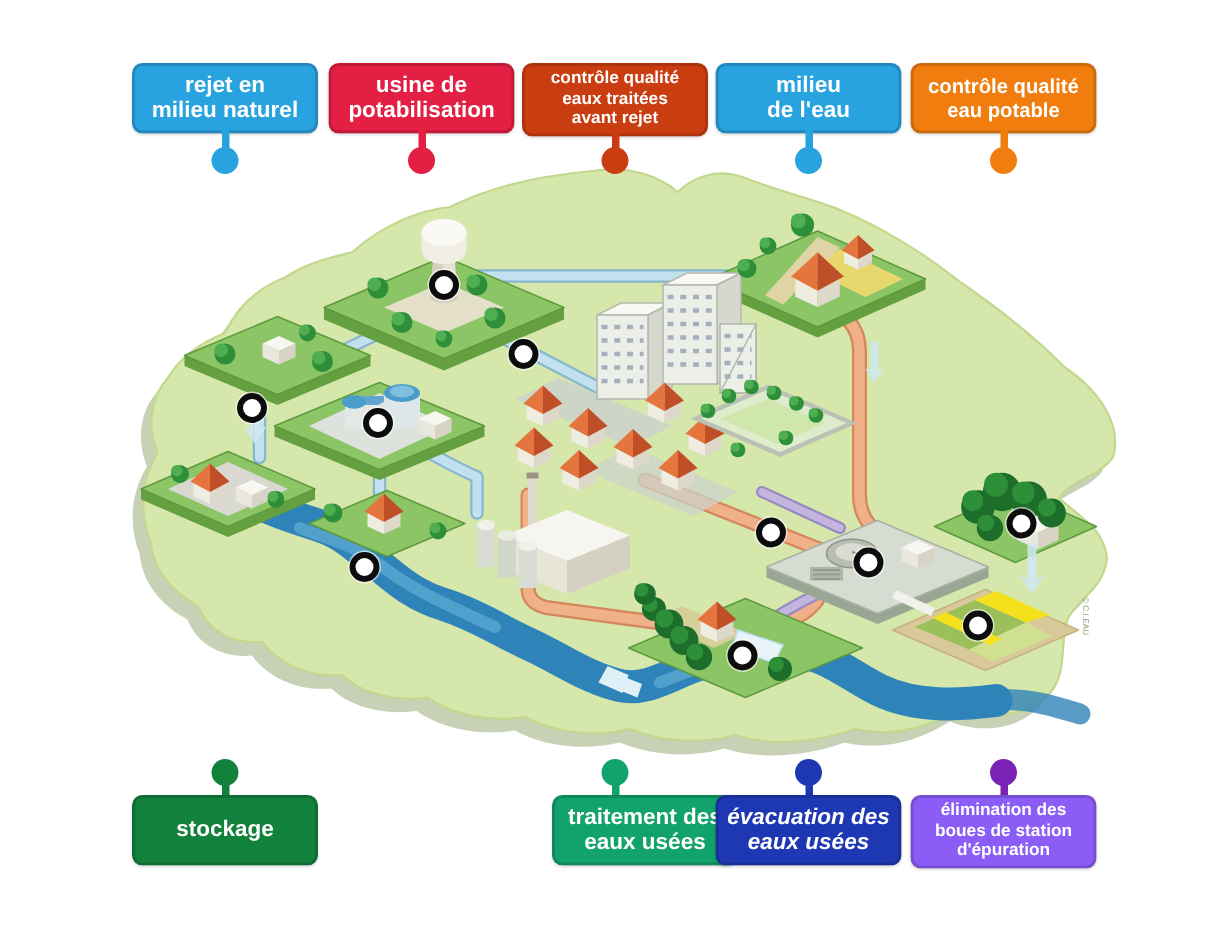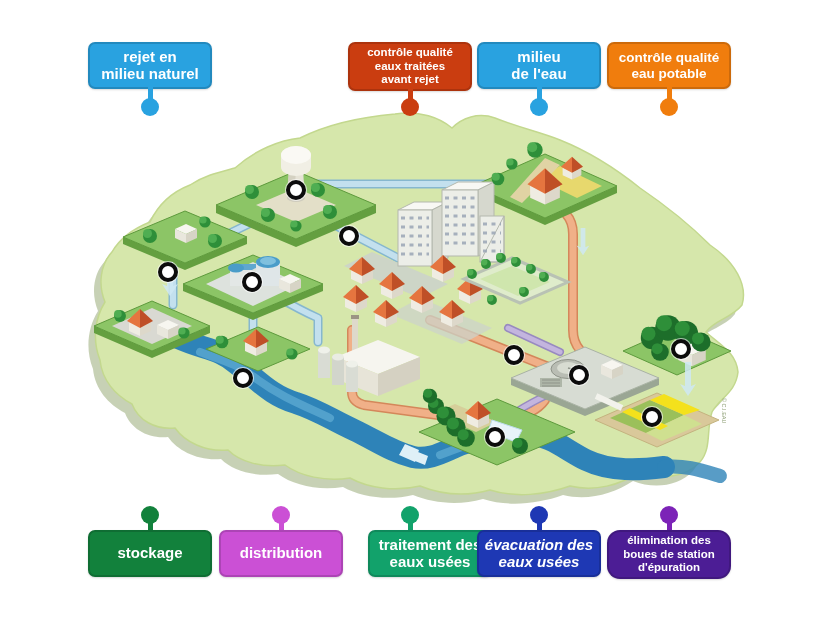--- a/index.html
+++ b/index.html
@@ -403,20 +403,26 @@
       <div class="map-dot" style="left: 652px; top: 417px;"></div>
       <div class="map-dot" style="left: 495px; top: 437px;"></div>
     </div>
 
   <div class="label-group top c1">
     <div class="label-box" data-size="lg" style="background: rgb(41, 162, 224);">rejet en
 milieu naturel</div>
     <div class="stem" style="background: rgb(41, 162, 224);"></div>
     <div class="pin" style="background: rgb(41, 162, 224);"></div>
   </div>
+  <div class="label-group top c2">
+    <div class="label-box" data-size="lg" style="background: rgb(227, 31, 68);">usine de
+potabilisation</div>
+    <div class="stem" style="background: rgb(227, 31, 68);"></div>
+    <div class="pin" style="background: rgb(227, 31, 68);"></div>
+  </div>
   <div class="label-group top c3">
     <div class="label-box" data-size="sm" style="background: rgb(202, 61, 16);">contrôle qualité
 eaux traitées
 avant rejet</div>
     <div class="stem" style="background: rgb(202, 61, 16);"></div>
     <div class="pin" style="background: rgb(202, 61, 16);"></div>
   </div>
   <div class="label-group top c4">
     <div class="label-box" data-size="lg" style="background: rgb(41, 162, 224);">milieu
 de l'eau</div>
@@ -428,38 +434,33 @@
 eau potable</div>
     <div class="stem" style="background: rgb(240, 125, 13);"></div>
     <div class="pin" style="background: rgb(240, 125, 13);"></div>
   </div>
 
   <div class="label-group bottom c1">
     <div class="pin" style="background: rgb(18, 129, 60);"></div>
     <div class="stem" style="background: rgb(18, 129, 60);"></div>
     <div class="label-box" data-size="lg" style="background: rgb(18, 129, 60);">stockage</div>
   </div>
-  <div class="label-group bottom c2">
-    <div class="pin" style="background: rgb(203, 80, 213);"></div>
-    <div class="stem" style="background: rgb(203, 80, 213);"></div>
-    <div class="label-box" data-size="lg" style="background: rgb(203, 80, 213);">distribution</div>
-  </div>
   <div class="label-group bottom c3">
     <div class="pin" style="background: rgb(18, 162, 107);"></div>
     <div class="stem" style="background: rgb(18, 162, 107);"></div>
     <div class="label-box" data-size="lg" style="background: rgb(18, 162, 107); margin-left: 20px;">traitement des
 eaux usées</div>
   </div>
   <div class="label-group bottom c4">
     <div class="pin" style="background: rgb(30, 56, 180);"></div>
     <div class="stem" style="background: rgb(30, 56, 180);"></div>
     <div class="label-box" data-size="lg" style="background: rgb(30, 56, 180); font-style: italic;">évacuation des
 eaux usées</div>
   </div>
   <div class="label-group bottom c5">
     <div class="pin" style="background: rgb(124, 35, 183);"></div>
     <div class="stem" style="background: rgb(124, 35, 183);"></div>
-    <div class="label-box" data-size="sm" style="background: #4c1d95; border-radius: 13px;">élimination des
+    <div class="label-box" data-size="sm" style="background: #8b5cf6;">élimination des
 boues de station
 d'épuration</div>
   </div>
 
 </div>
 
 </body></html>

